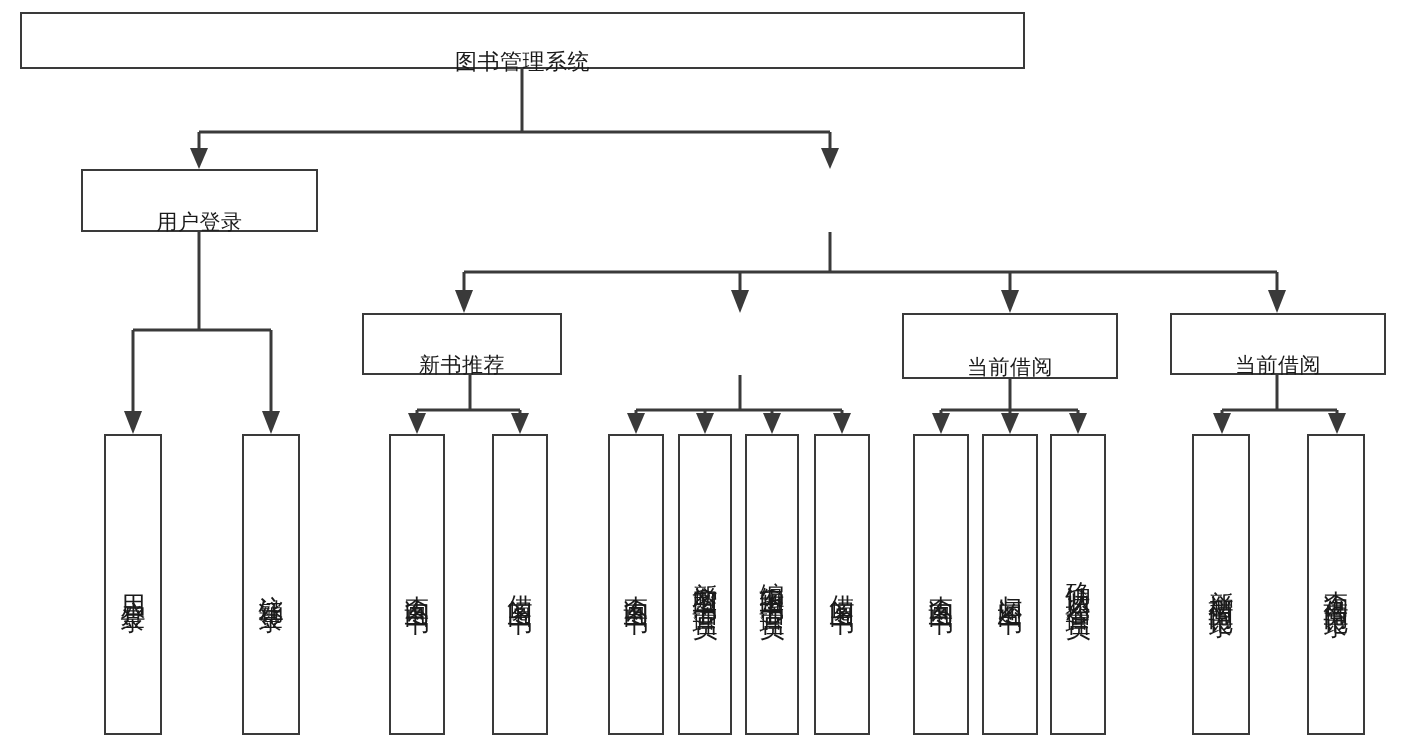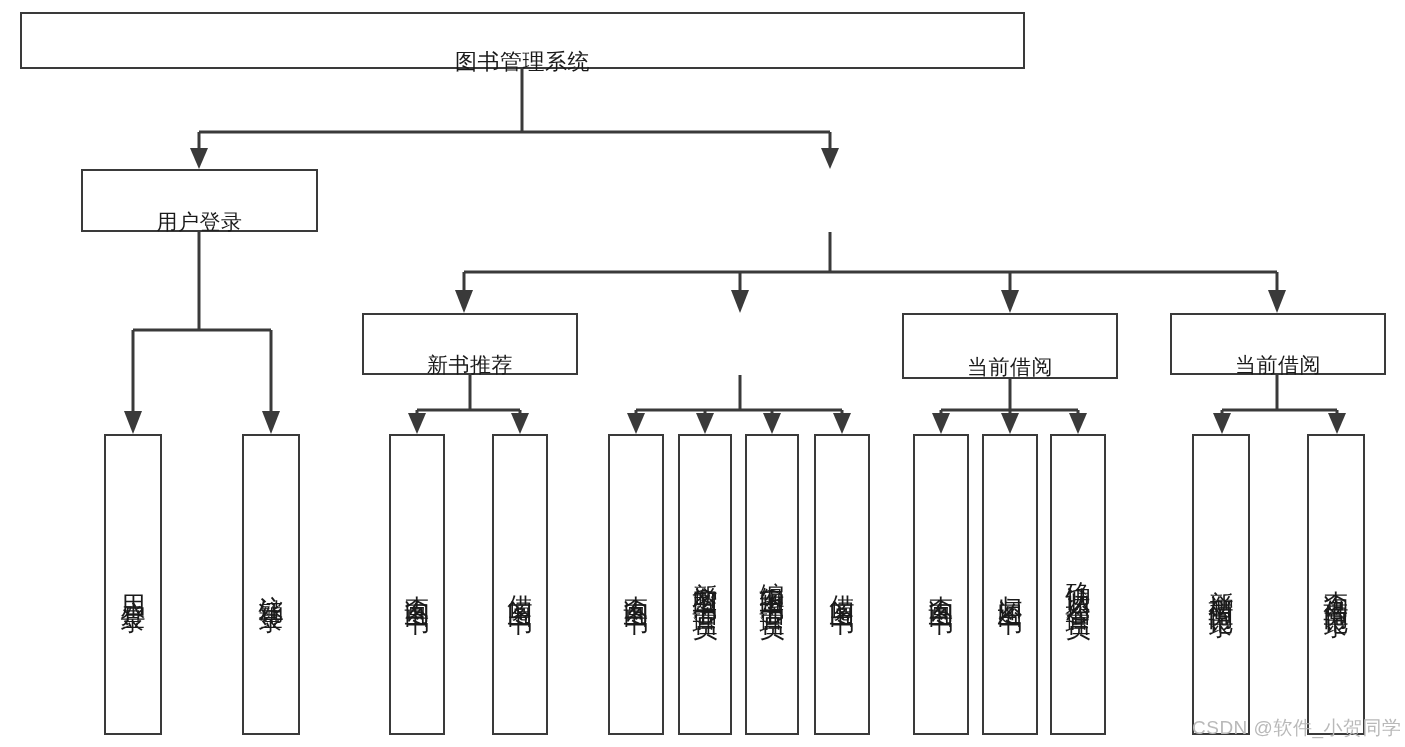--- a/index.html
+++ b/index.html
@@ -157,21 +157,21 @@
 
   <div class="node horiz root" style="left:20px; top:12px; width:1005px; height:57px;">
     <span class="label">图书管理系统</span>
   </div>
 
   <div class="node horiz" style="left:81px; top:169px; width:237px; height:63px;">
     <span class="label">用户登录</span>
   </div>
 
 
-  <div class="node horiz" style="left:362px; top:313px; width:216px; height:62px;">
+  <div class="node horiz" style="left:362px; top:313px; width:200px; height:62px;">
     <span class="label">新书推荐</span>
   </div>
 
 
   <div class="node horiz" style="left:902px; top:313px; width:216px; height:66px;">
     <span class="label">当前借阅</span>
   </div>
 
   <div class="node horiz" style="left:1170px; top:313px; width:216px; height:62px;">
     <span class="label">当前借阅</span>
@@ -222,15 +222,14 @@
   </div>
 
   <div class="node vert" style="left:1192px; top:434px; width:58px; height:301px;">
     <span class="label">新增借阅记录</span>
   </div>
 
   <div class="node vert" style="left:1307px; top:434px; width:58px; height:301px;">
     <span class="label">查询借阅记录</span>
   </div>
 
-  <div class="watermark" style="left:1192px; top:715px;">CSDN @软件_小贺同学</div>
 
 </div>
 
 </body></html>

